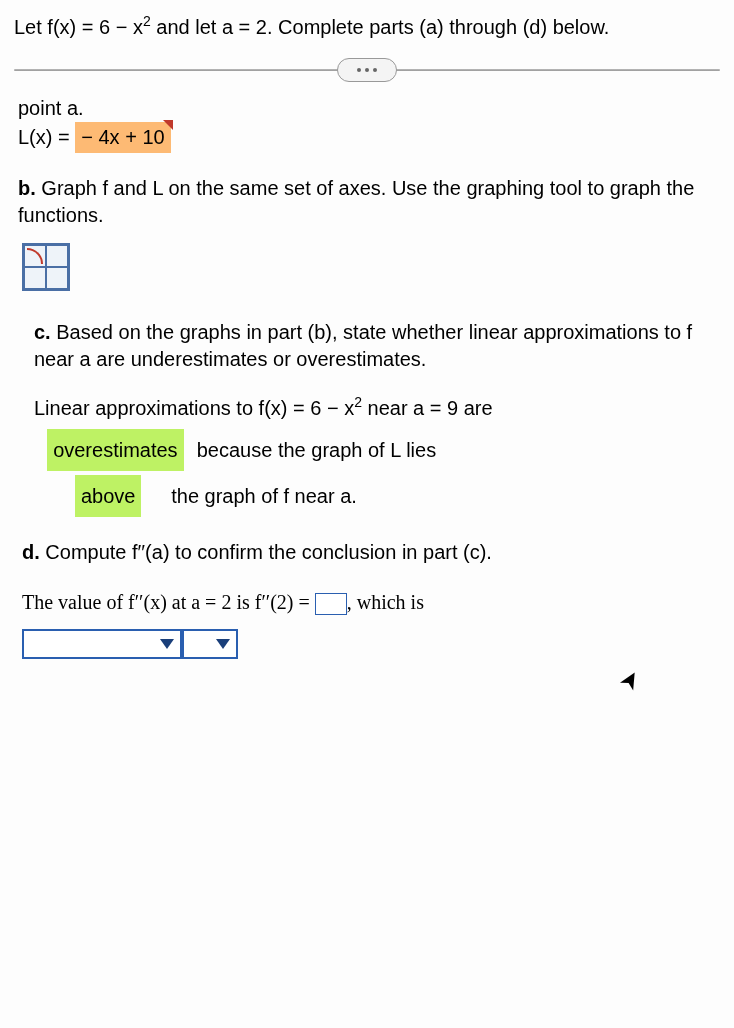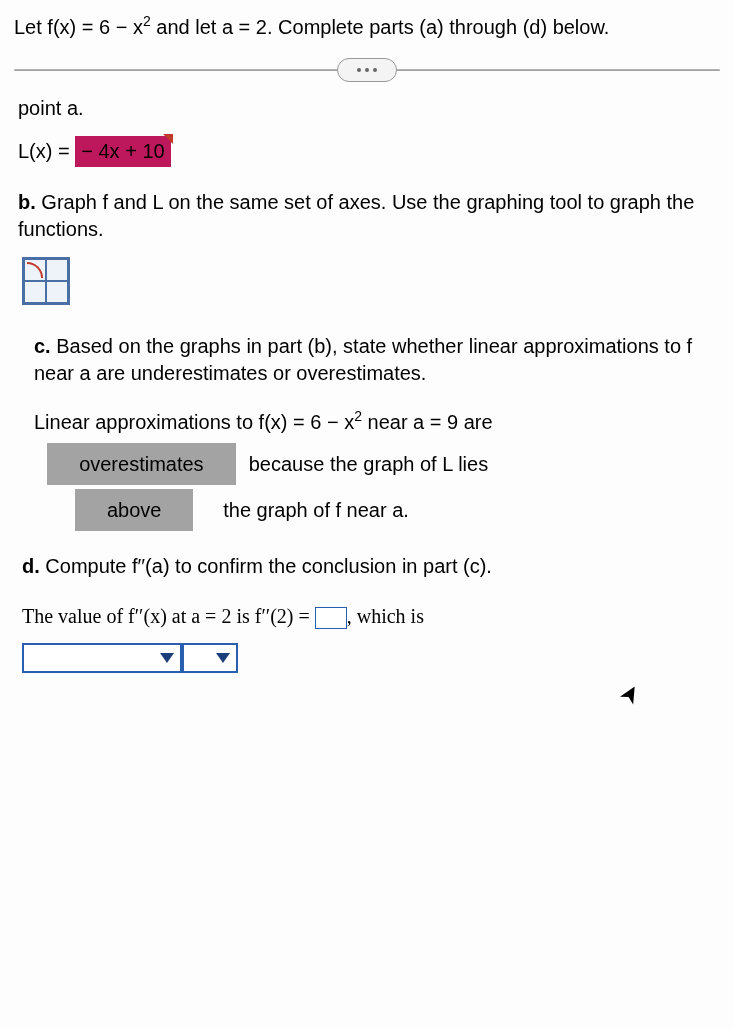--- a/index.html
+++ b/index.html
@@ -32,25 +32,25 @@
     background: #f4f4f4;
     display: flex;
     align-items: center;
     justify-content: center;
     gap: 4px;
   }
   .hr-pill span {
     width: 4px; height: 4px; background: #666; border-radius: 50%;
   }
   .section { margin: 16px 4px 22px 4px; }
-  .part-a-label { font-size: 20px; margin-bottom: 14px; }
+  .part-a-label { font-size: 20px; margin-bottom: 0; }
   .lx-line { font-size: 20px; }
   .answer-box {
     display: inline-block;
-    background: #be185d;
+    background: #fdba74;
     padding: 2px 6px 2px 6px;
     position: relative;
   }
   .answer-box::after {
     content: "";
     position: absolute;
     top: -2px; right: -2px;
     width: 0; height: 0;
     border-left: 10px solid transparent;
     border-top: 10px solid #c0392b;
@@ -72,22 +72,22 @@
     left: 2px; bottom: 2px;
     width: 14px; height: 14px;
     border-right: 2px solid #c0392b;
     border-top: 2px solid #c0392b;
     border-radius: 0 100% 0 0;
     transform: rotate(0deg);
   }
   .part-c { margin: 28px 20px 20px 20px; }
   .fillin-select {
     display: inline-block;
-    background: #a3a3a3;
-    padding: 2px 32px;
+    background: #bef264;
+    padding: 2px 6px;
     margin: 2px 2px;
   }
   .part-c-body { margin-top: 16px; line-height: 1.9; }
   .part-d { margin: 14px 4px 0 8px; }
   .part-d-body { margin-top: 16px; line-height: 2.0; font-family: Liberation Serif, serif; }
   .blank-box {
     display: inline-block;
     border: 1.5px solid #2a5fb0;
     width: 32px; height: 22px;
     vertical-align: middle;

